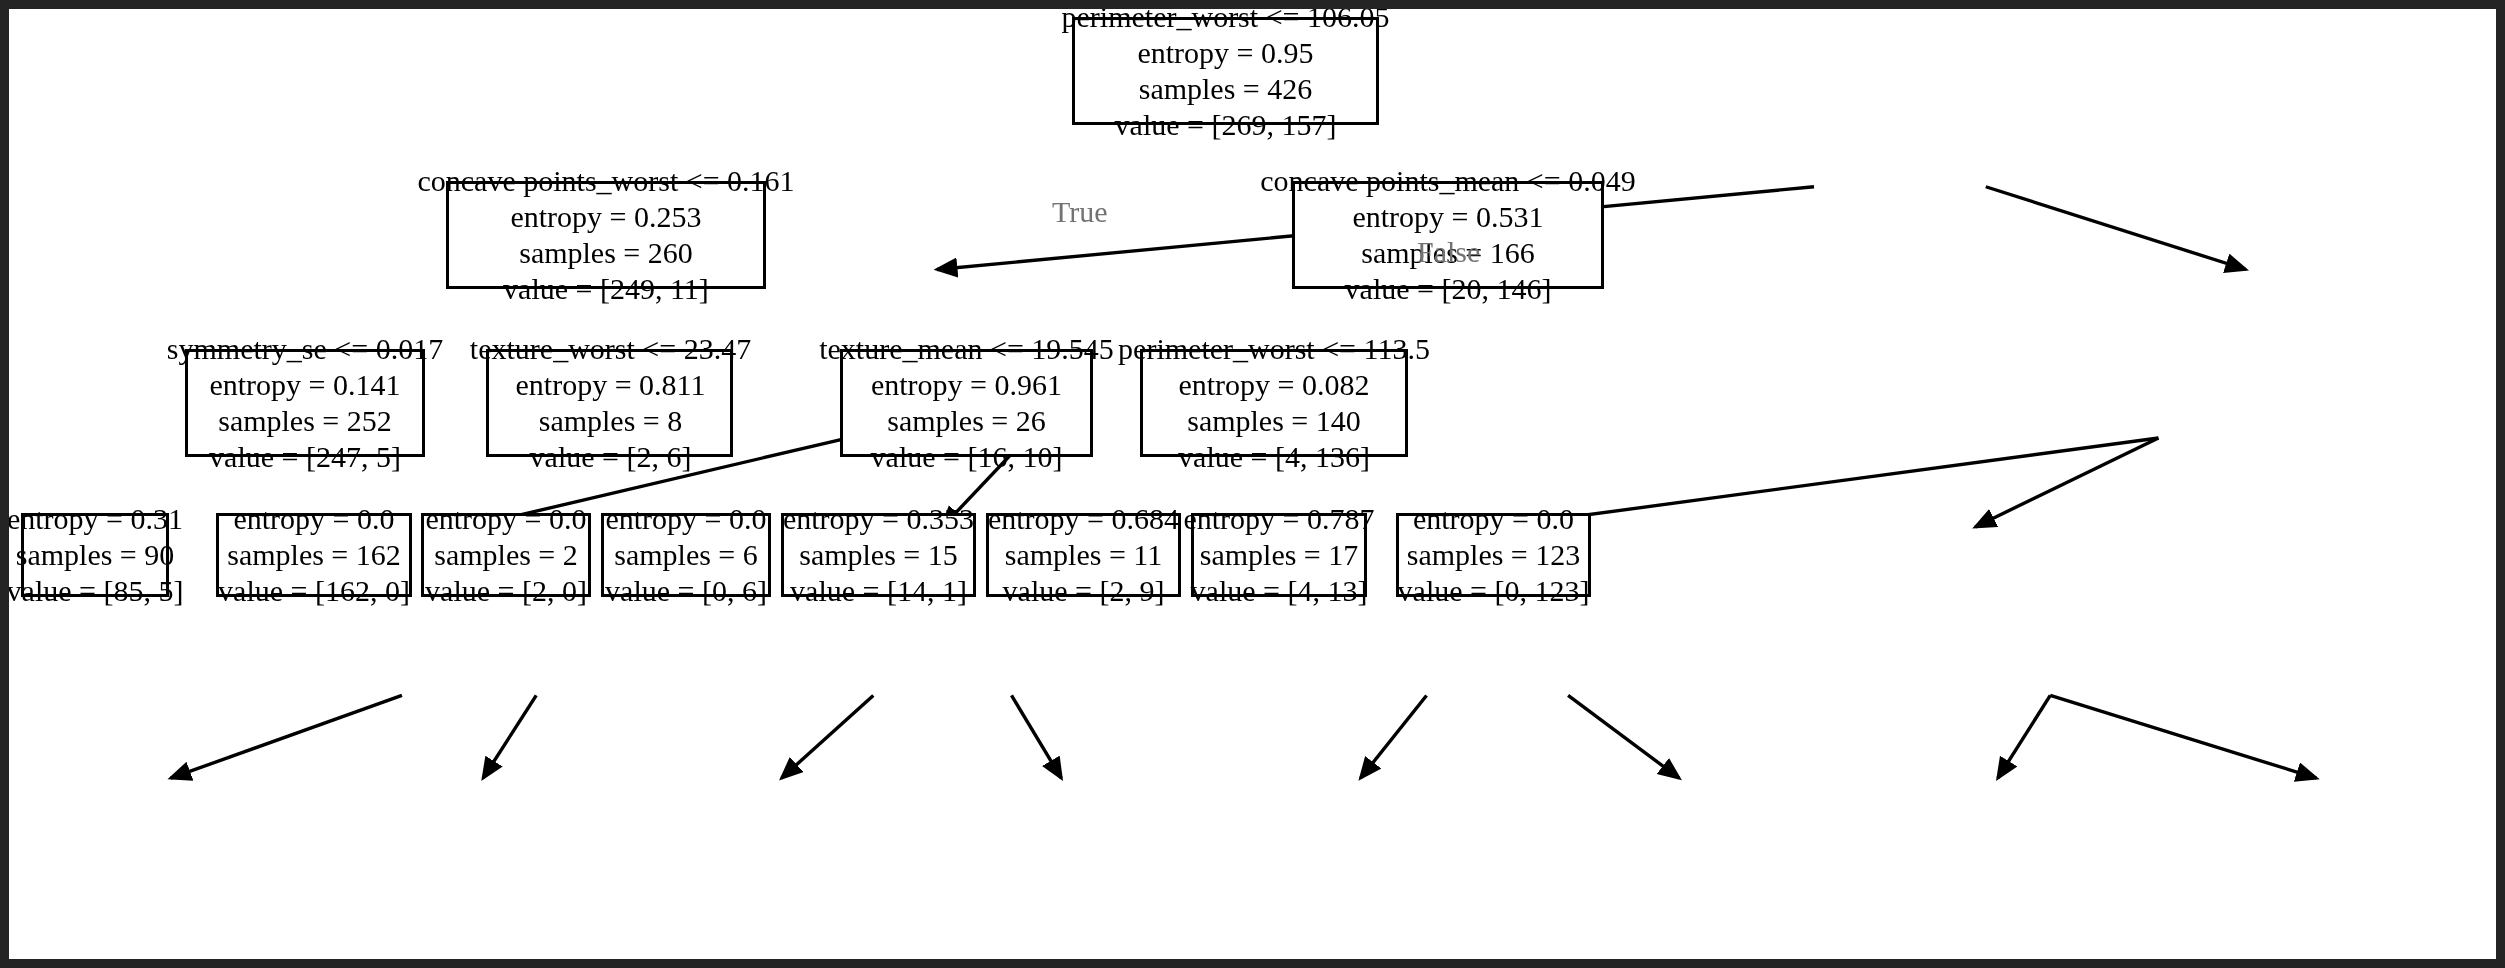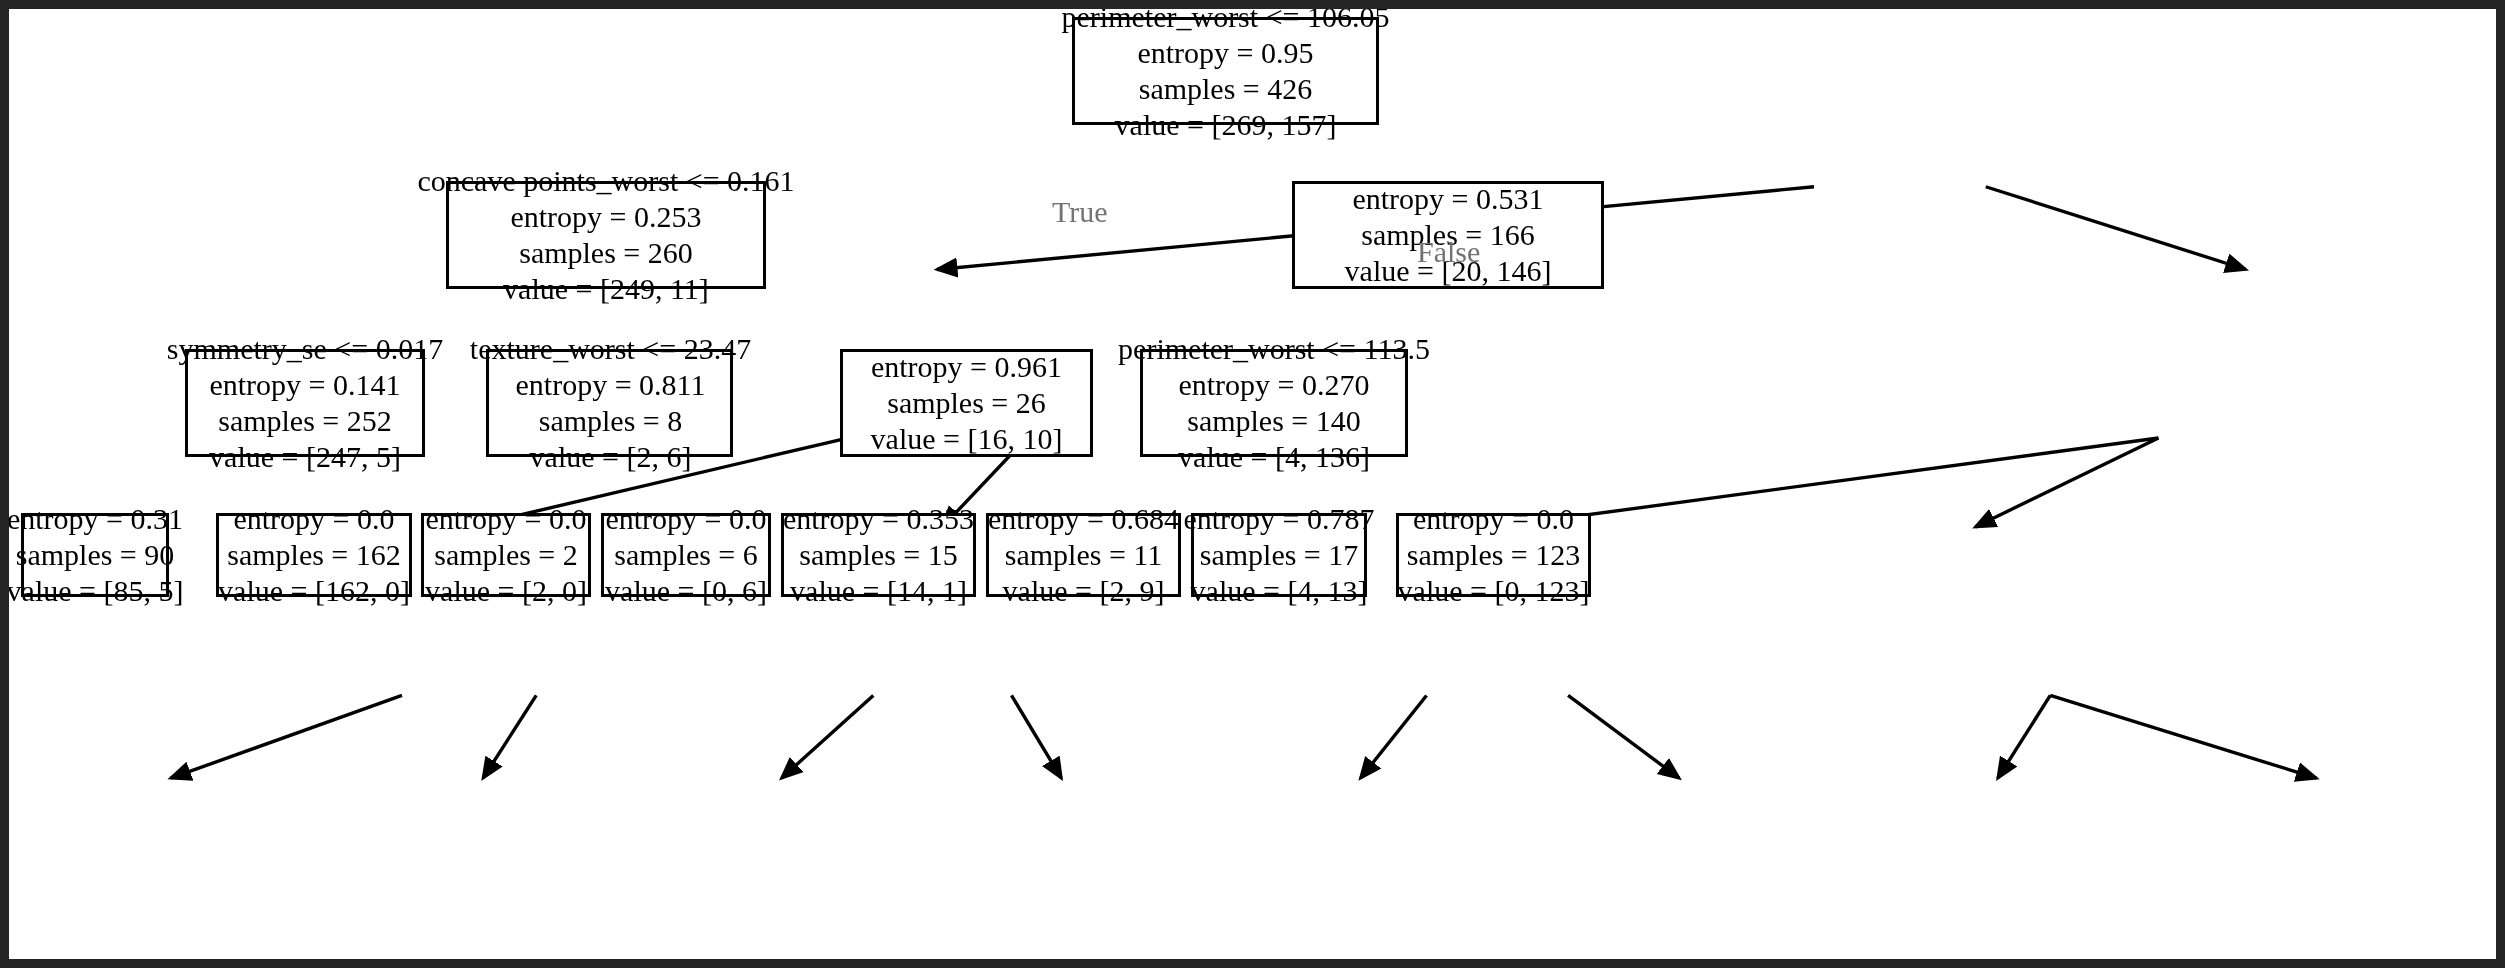--- a/index.html
+++ b/index.html
@@ -89,44 +89,46 @@
         <span class="line">samples = 426</span>
         <span class="line">value = [269, 157]</span>
       </div>
       <div class="node" style="left: 437px; top: 172px; width: 320px; height: 108px;">
         <span class="line">concave points_worst &lt;= 0.161</span>
         <span class="line">entropy = 0.253</span>
         <span class="line">samples = 260</span>
         <span class="line">value = [249, 11]</span>
       </div>
       <div class="node" style="left: 1283px; top: 172px; width: 312px; height: 108px;">
+        <span class="line">concave points_mean &lt;= 0.049</span>
         <span class="line">entropy = 0.531</span>
         <span class="line">samples = 166</span>
         <span class="line">value = [20, 146]</span>
       </div>
       <div class="node" style="left: 176px; top: 340px; width: 240px; height: 108px;">
         <span class="line">symmetry_se &lt;= 0.017</span>
         <span class="line">entropy = 0.141</span>
         <span class="line">samples = 252</span>
         <span class="line">value = [247, 5]</span>
       </div>
       <div class="node" style="left: 477px; top: 340px; width: 247px; height: 108px; padding-left: 16px;">
         <span class="line">texture_worst &lt;= 23.47</span>
         <span class="line">entropy = 0.811</span>
         <span class="line">samples = 8</span>
         <span class="line">value = [2, 6]</span>
       </div>
       <div class="node" style="left: 831px; top: 340px; width: 253px; height: 108px;">
+        <span class="line">texture_mean &lt;= 19.545</span>
         <span class="line">entropy = 0.961</span>
         <span class="line">samples = 26</span>
         <span class="line">value = [16, 10]</span>
       </div>
       <div class="node" style="left: 1131px; top: 340px; width: 268px; height: 108px;">
         <span class="line">perimeter_worst &lt;= 113.5</span>
-        <span class="line">entropy = 0.270</span>
+        <span class="line">entropy = 0.082</span>
         <span class="line">samples = 140</span>
         <span class="line">value = [4, 136]</span>
       </div>
       <div class="node" style="left: 12px; top: 504px; width: 148px; height: 84px;">
         <span class="line">entropy = 0.31</span>
         <span class="line">samples = 90</span>
         <span class="line">value = [85, 5]</span>
       </div>
       <div class="node" style="left: 207px; top: 504px; width: 196px; height: 84px;">
         <span class="line">entropy = 0.0</span>

